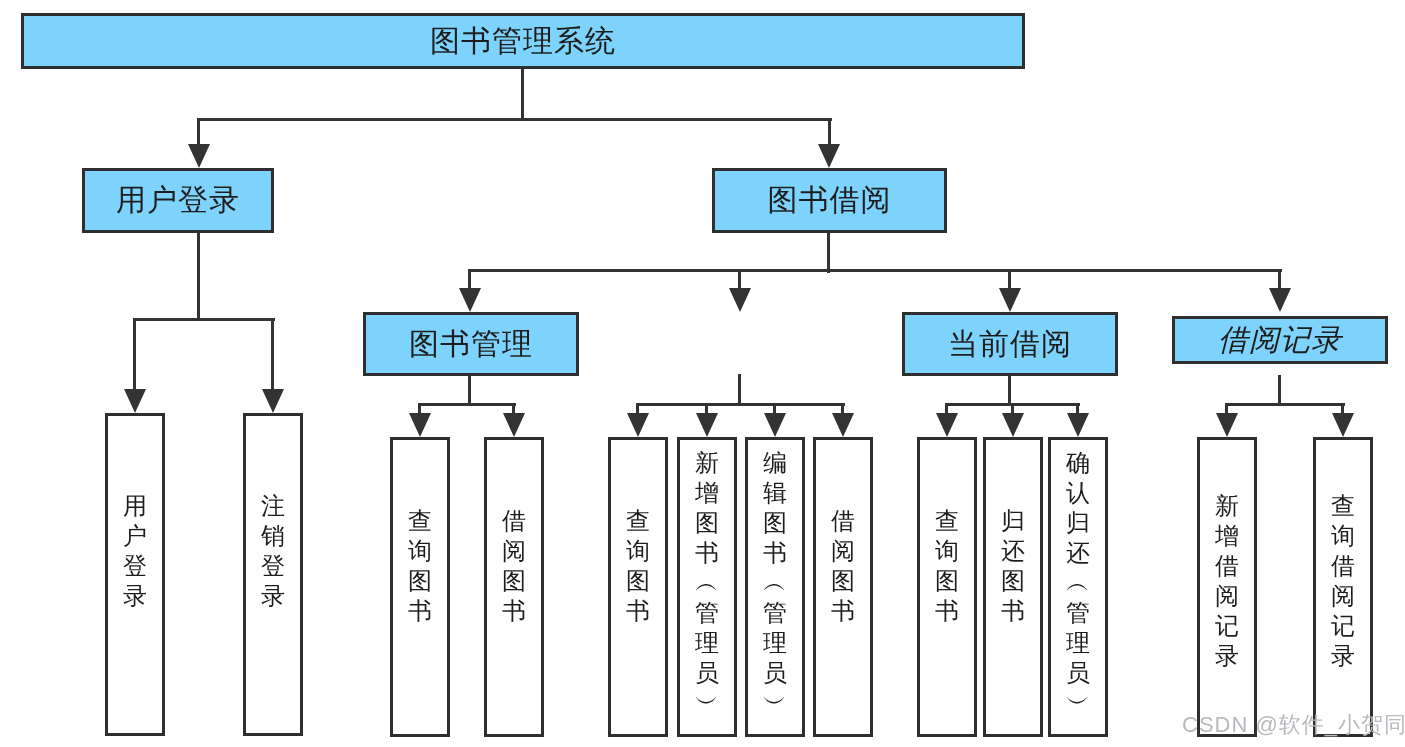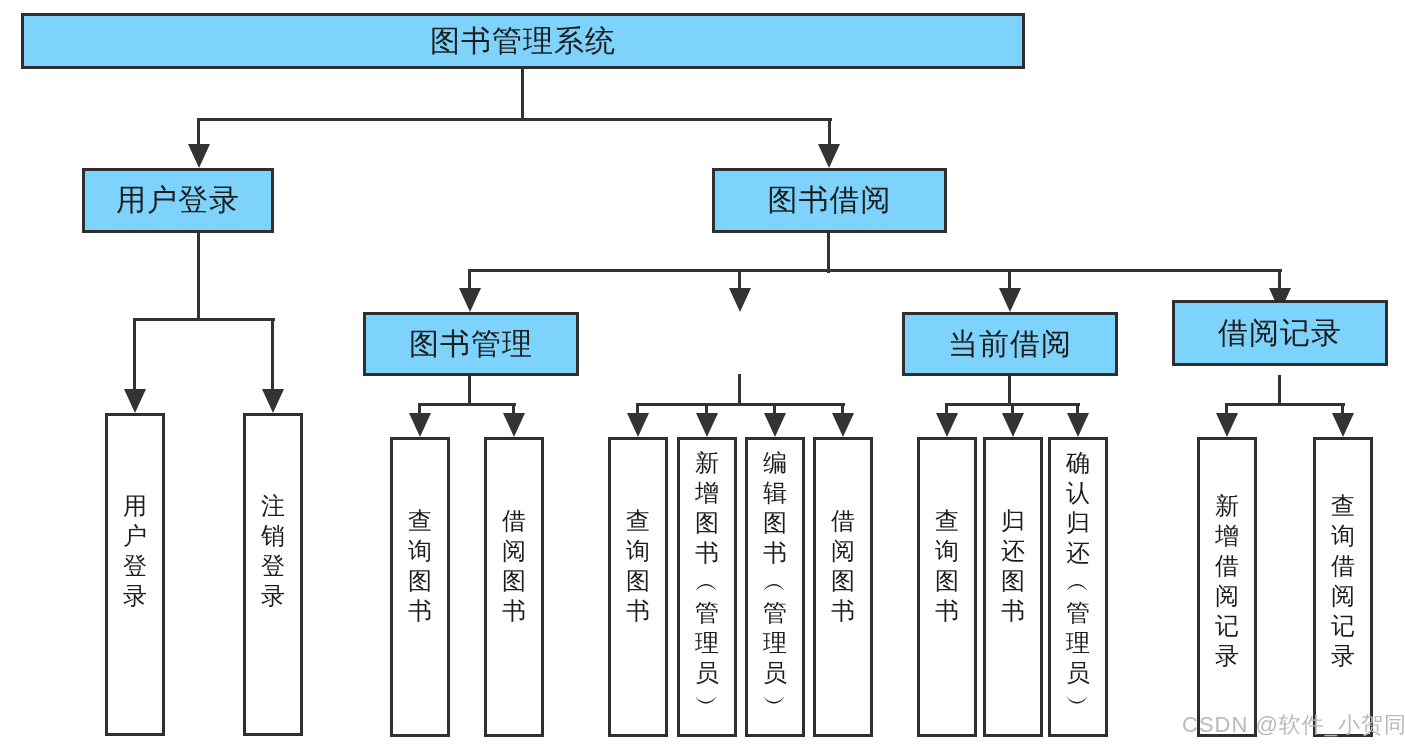--- a/index.html
+++ b/index.html
@@ -38,21 +38,21 @@
 
 <div class="canvas">
 
   <div class="bx" style="left:21px;top:13px;width:1004px;height:56px;">图书管理系统</div>
 
   <div class="bx" style="left:82px;top:168px;width:192px;height:65px;">用户登录</div>
   <div class="bx" style="left:712px;top:168px;width:235px;height:65px;">图书借阅</div>
 
   <div class="bx" style="left:363px;top:312px;width:216px;height:64px;">图书管理</div>
   <div class="bx" style="left:902px;top:312px;width:216px;height:64px;">当前借阅</div>
-  <div class="bx" style="left:1172px;top:300px;width:216px;height:66px;">借阅记录</div>
+  <div class="bx" style="left:1172px;top:316px;width:216px;height:48px;font-style:italic;">借阅记录</div>
 
   <div class="vx v4l" style="left:105px;top:413px;width:60px;height:323px;">
       <span class="vch">用</span>
       <span class="vch">户</span>
       <span class="vch">登</span>
       <span class="vch">录</span>
     </div>
   <div class="vx v4l" style="left:243px;top:413px;width:60px;height:323px;">
       <span class="vch">注</span>
       <span class="vch">销</span>

